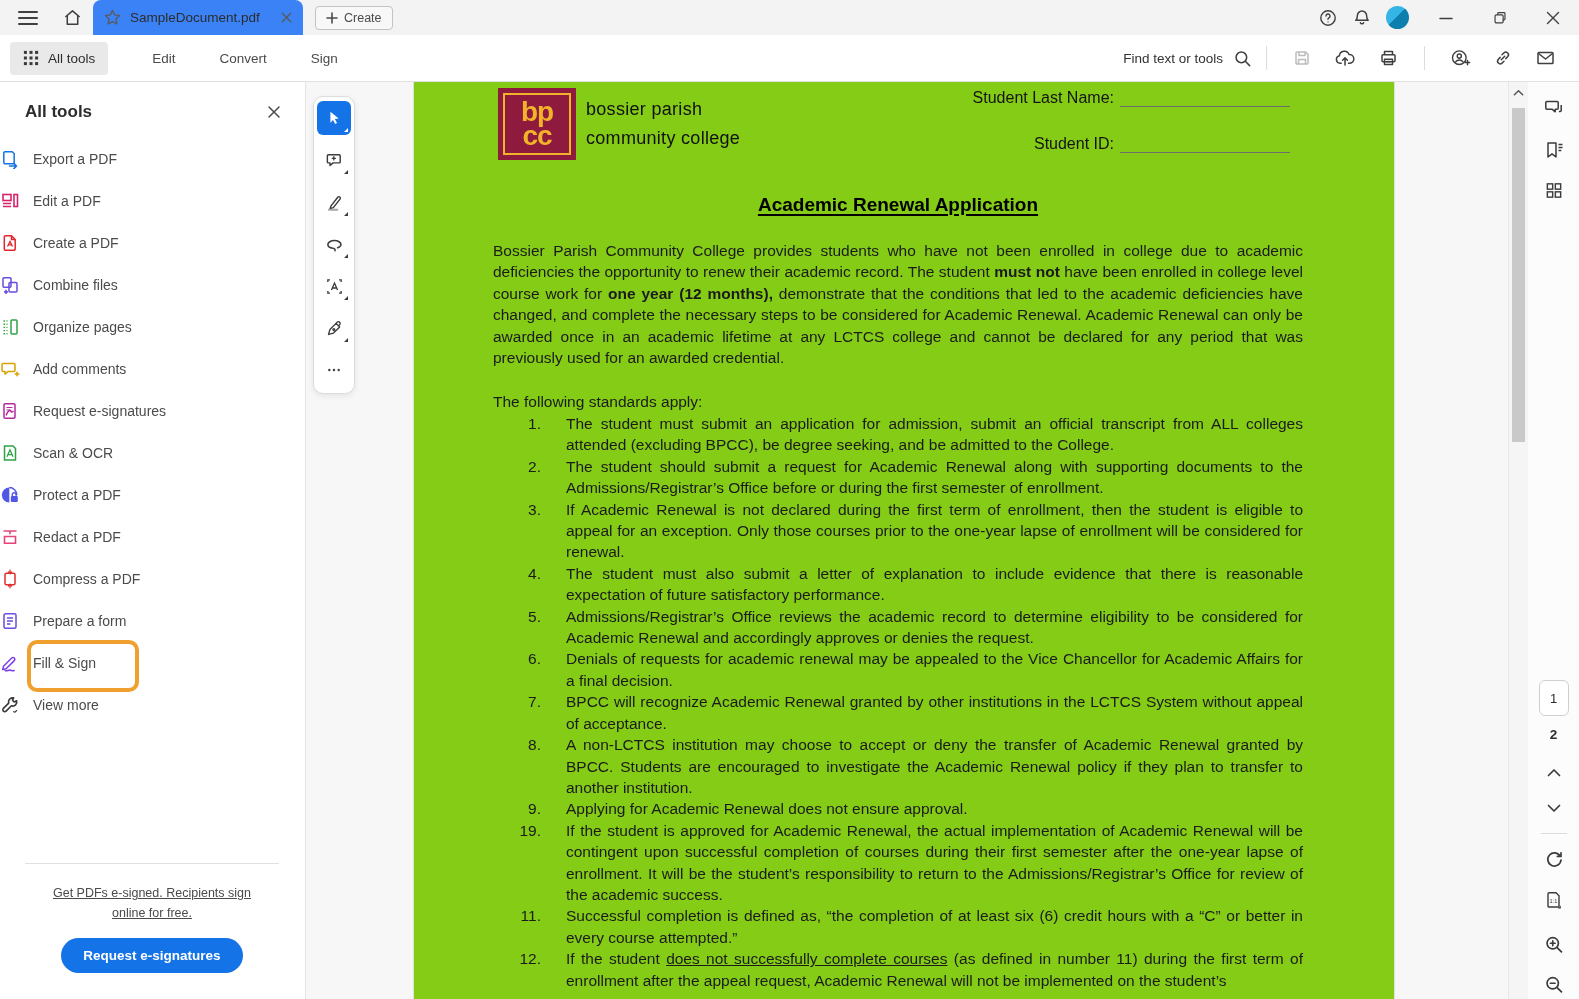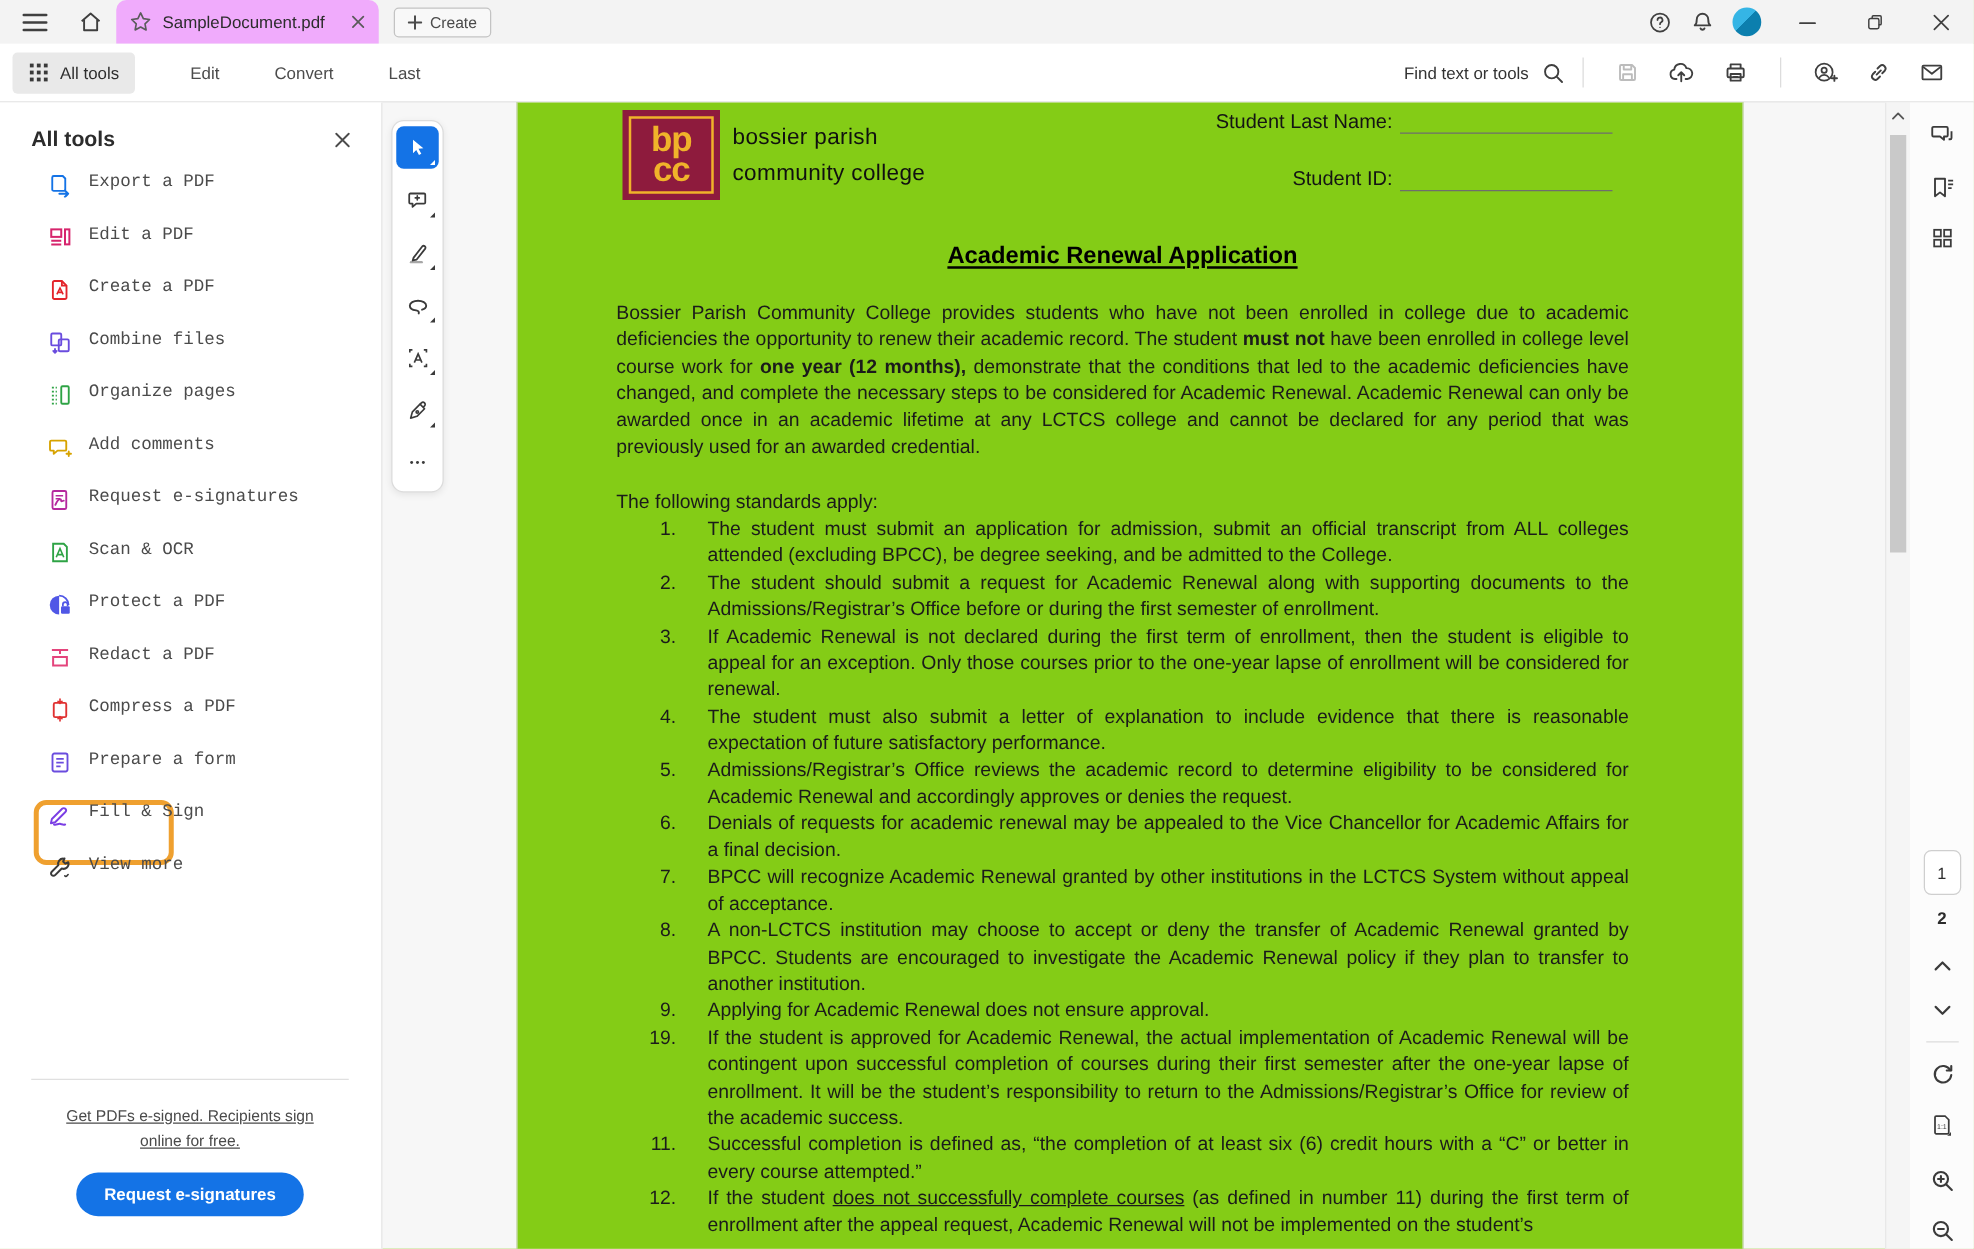--- a/index.html
+++ b/index.html
@@ -9,21 +9,21 @@
     font-family:"Liberation Sans", sans-serif;
     background:#f7f7f7; color:#3f3f3f;
   }
   svg { display:block; }
 
   
   .titlebar { position:absolute; left:0; top:0; width:100%; height:35px; background:#f3f3f3; }
   .tb-btn { position:absolute; top:0; height:35px; display:flex; align-items:center; justify-content:center; cursor:pointer; }
   .hamburger { left:6px; width:44px; }
   .home-btn { left:50px; width:44px; }
-  .doc-tab { position:absolute; left:93px; top:0; width:210px; height:35px; background:#f0abfc;
+  .doc-tab { position:absolute; left:93px; top:0; width:210px; height:35px; background:#3b82f6;
              border-radius:8px 8px 0 0; display:flex; align-items:center; padding:0 10px; gap:8px; }
   .doc-tab .tab-title { font-size:13.5px; color:#2c2c2c; flex:1; white-space:nowrap; overflow:hidden; }
   .create-btn { position:absolute; left:315px; top:6px; height:24px; padding:0 10px;
                 border:1px solid #c3c3c3; border-radius:4px; display:flex; align-items:center; gap:6px;
                 font-size:12.5px; color:#4b4b4b; background:#f8f8f8; cursor:pointer; }
   .tb-right { position:absolute; right:10px; top:0; height:35px; display:flex; align-items:center; }
   .tb-right > * { margin-left:14px; cursor:pointer; }
   .avatar { width:23px; height:23px; border-radius:50%;
             background:linear-gradient(135deg,#35b5e5 46%,#0c7fae 46%); }
   .win-min { margin-left:28px; }
@@ -44,21 +44,21 @@
   .tbar-icon { margin:0 11px; cursor:pointer; }
   .tbar-right { display:flex; align-items:center; margin-right:12px; }
 
   
   .sidepanel { position:absolute; left:0; top:82px; width:306px; bottom:0; background:#fff;
                border-right:1px solid #e4e4e4; }
   .sp-header { display:flex; align-items:center; padding:20px 22px 8px 25px; }
   .sp-header h2 { font-size:17px; font-weight:bold; color:#2c2c2c; flex:1; }
   .sp-close { cursor:pointer; padding:2px; }
   .tools-list { margin-top:8px; }
-  .tool-item { position:relative; height:42px; display:flex; align-items:flex-start; padding-left:38px; gap:13px; cursor:pointer;font-family:Liberation Mono, monospace; }
+  .tool-item { position:relative; height:42px; display:flex; align-items:center; gap:13px; cursor:pointer; }
   .tool-item .tool-label { font-size:14px; color:#4b4b4b; white-space:nowrap; z-index:1; }
   .tool-icon { width:20px; height:20px; z-index:1; }
   .tool-item.hl::before { content:""; position:absolute; left:27px; top:-2px; width:104px; height:44px;
                           border:4px solid var(--hl,#EFA02F); border-radius:10px; }
   .sp-promo { position:absolute; left:0; right:1px; bottom:0; padding:21px 25px 26px; text-align:center; }
   .sp-promo::before { content:""; position:absolute; left:25px; right:25px; top:0; height:1px; background:#e0e0e0; }
   .sp-promo p { font-size:12.5px; line-height:1.55; color:#4a4a4a;text-decoration:underline; }
   .cta-btn { margin-top:15px; border:none; border-radius:18px; padding:10px 22px;
              color:#fff; font-weight:bold; font-size:13.5px; cursor:pointer; font-family:inherit; }
 
@@ -194,21 +194,21 @@
         <rect x="7.3" y="7.3" width="3.4" height="3.4"></rect>
         <rect x="13.6" y="7.3" width="3.4" height="3.4"></rect>
         <rect x="1" y="13.6" width="3.4" height="3.4"></rect>
         <rect x="7.3" y="13.6" width="3.4" height="3.4"></rect>
         <rect x="13.6" y="13.6" width="3.4" height="3.4"></rect>
       </svg>
     <span>All tools</span>
   </div>
   <span class="menu-item">Edit</span>
   <span class="menu-item">Convert</span>
-  <span class="menu-item">Last</span>
+  <span class="menu-item">Sign</span>
   <div class="tbar-spacer"></div>
   <div class="tbar-right">
     <div class="find-group">
       <span>Find text or tools</span>
       <svg width="19" height="19" viewBox="0 0 20 20" fill="none" stroke="#3f3f3f" stroke-width="1.6" stroke-linecap="round">
           <circle cx="8.8" cy="8.8" r="5.6"></circle>
           <path d="M13.2 13.2L17.5 17.5"></path>
         </svg>
     </div>
     <div class="tbar-sep"></div>

